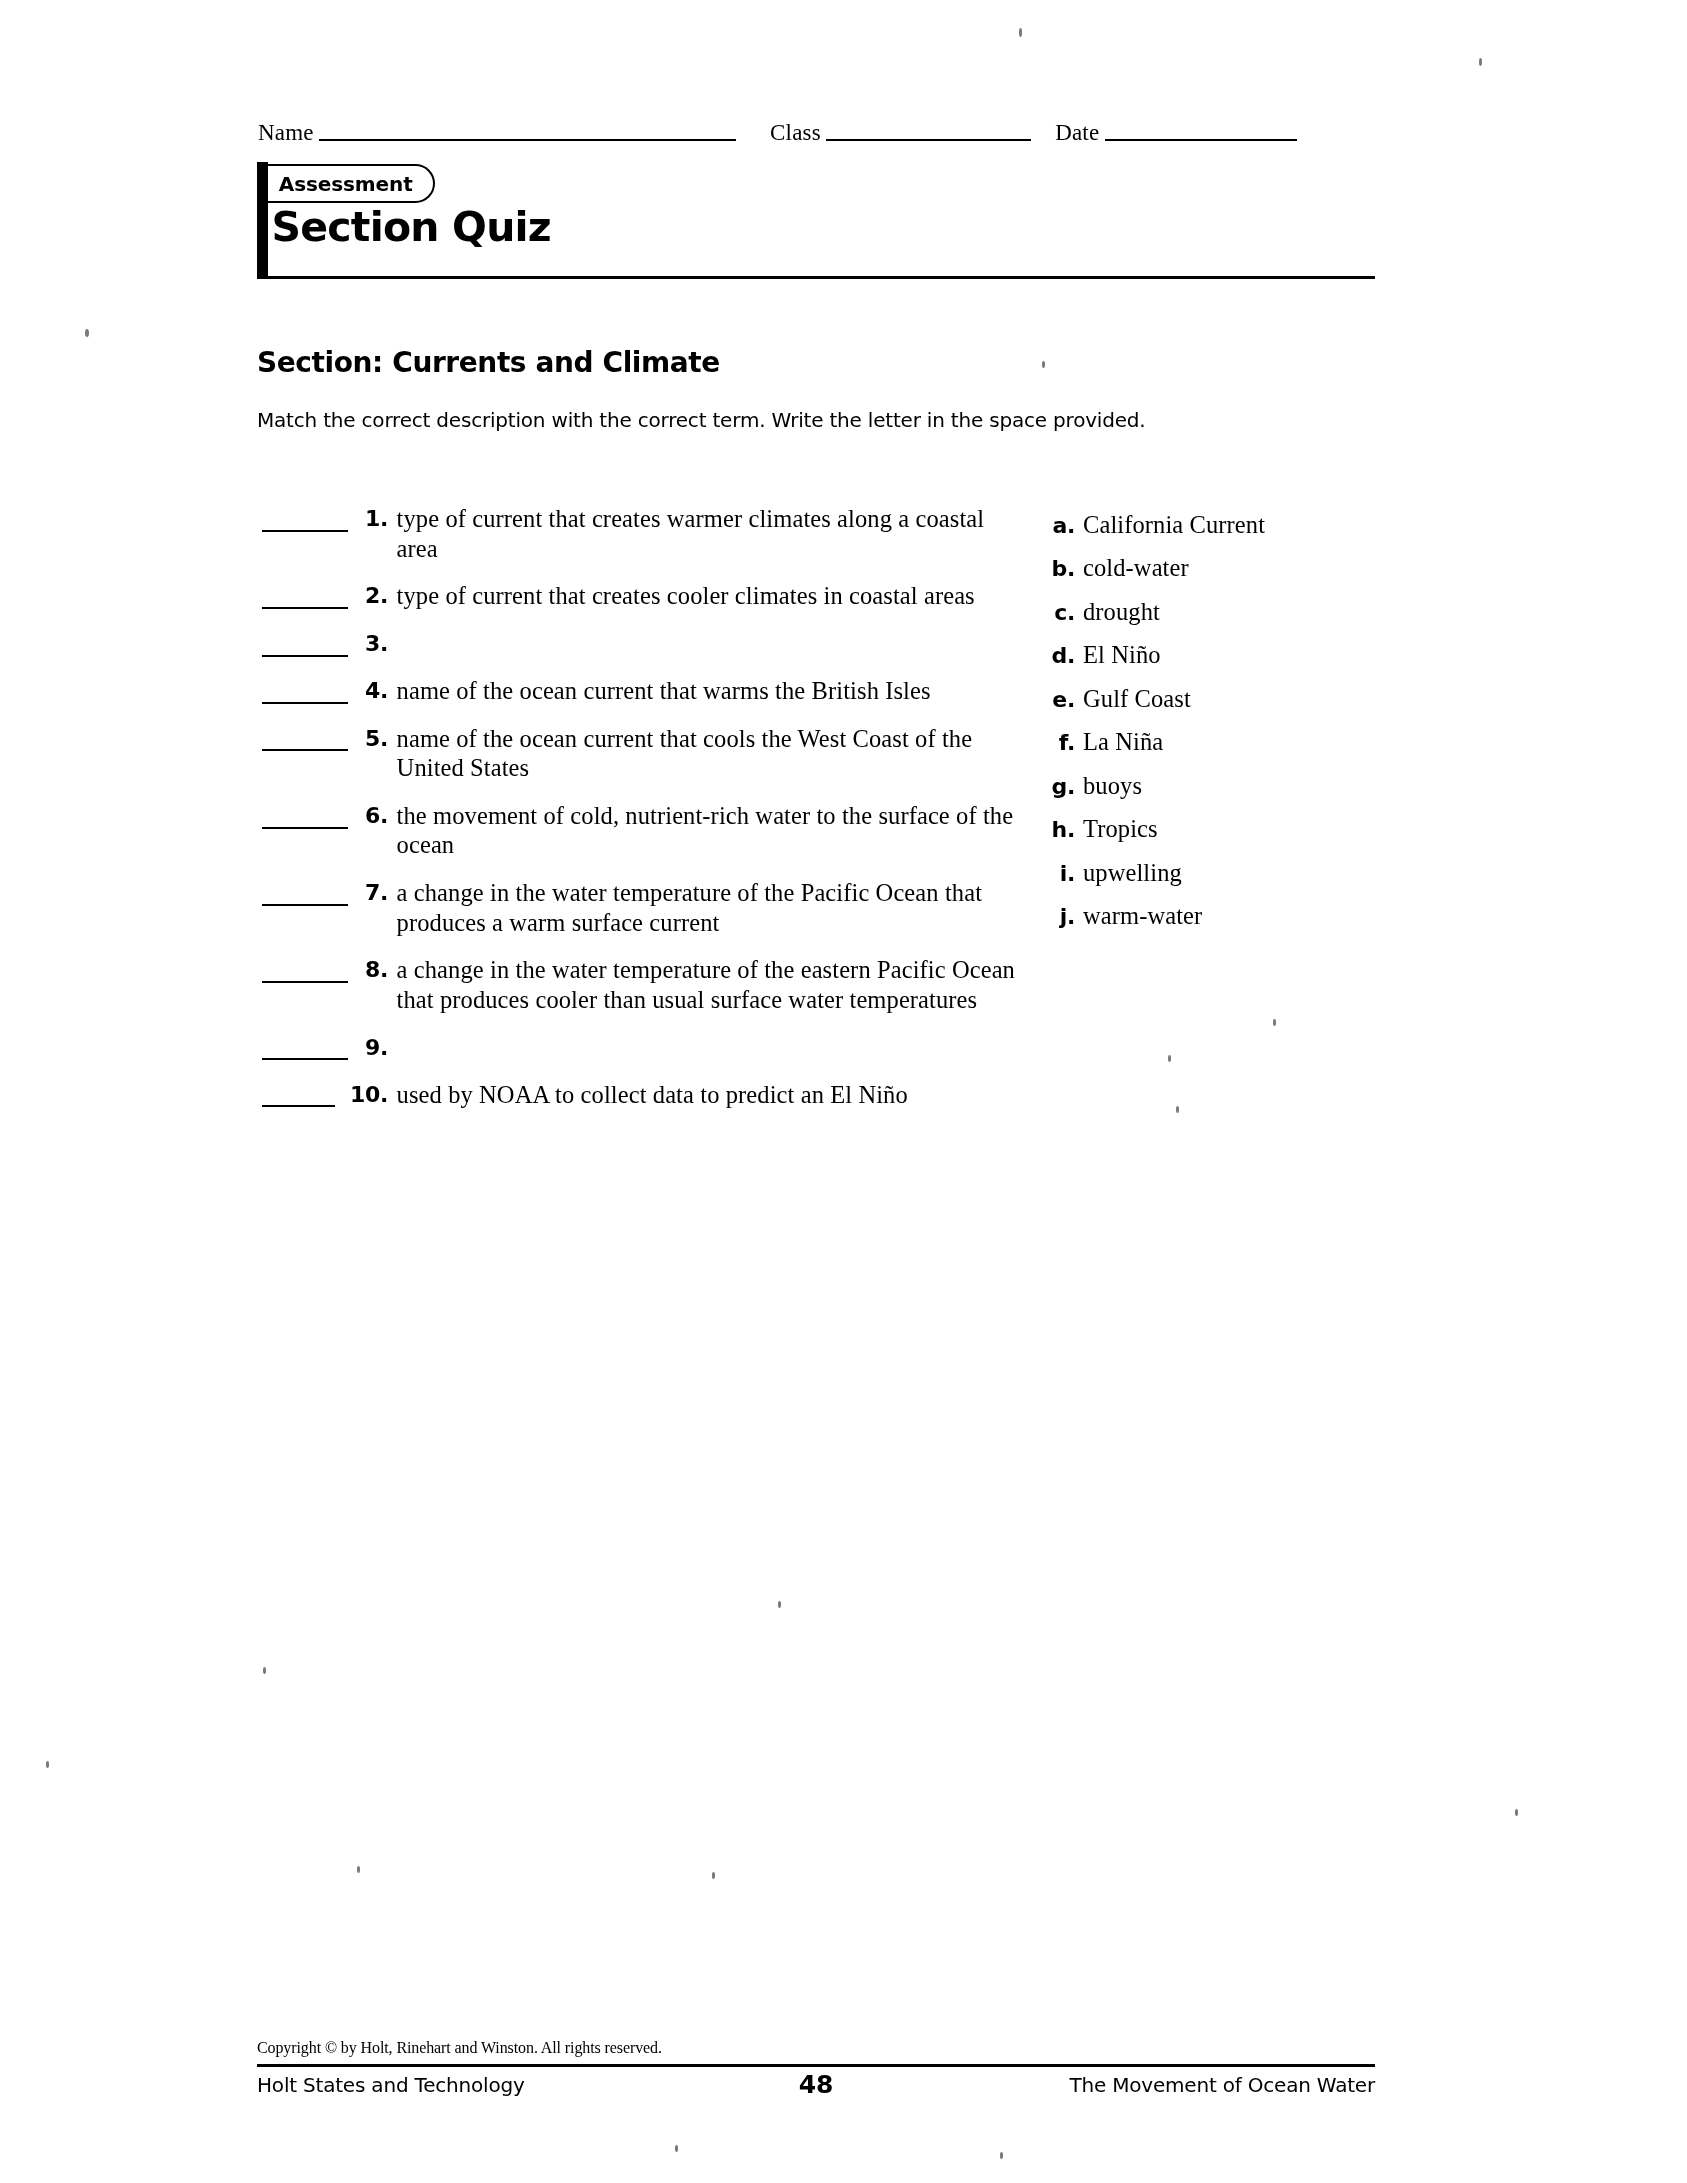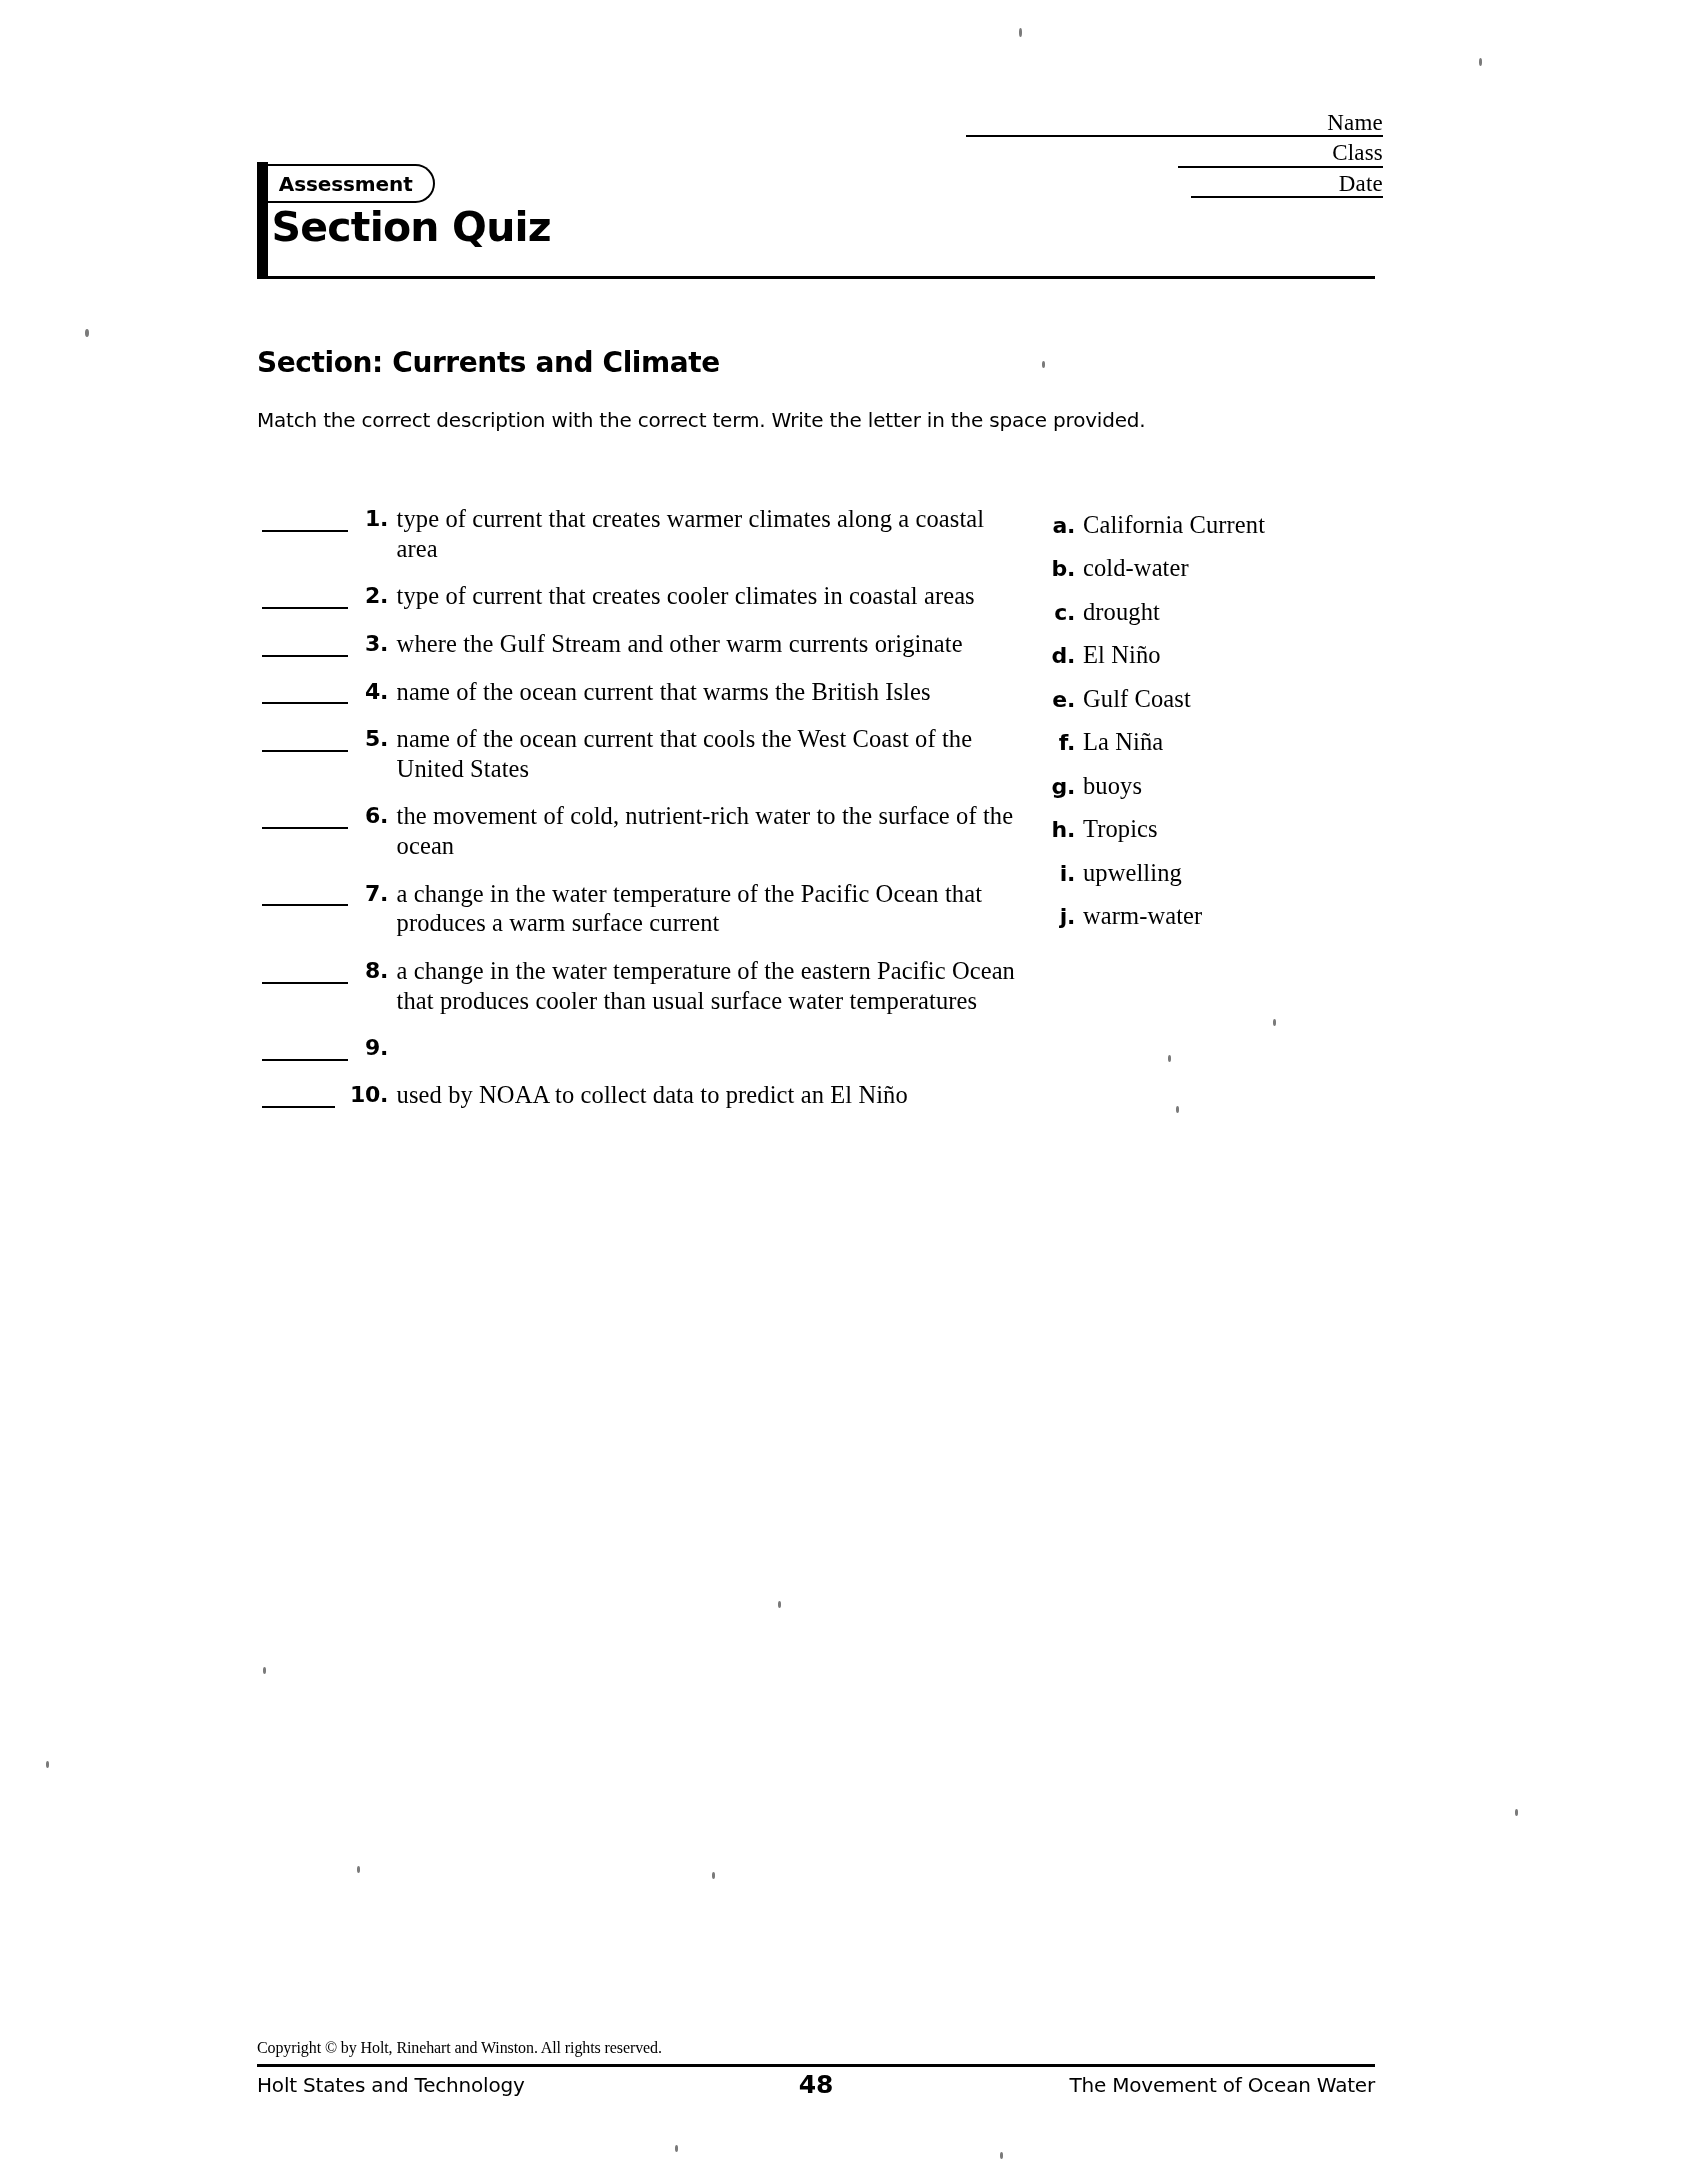--- a/index.html
+++ b/index.html
@@ -28,21 +28,20 @@
     position: absolute;
     left: 258px;
     top: 111px;
     width: 1125px;
     height: 34px;
     display: flex;
     align-items: flex-end;
     font-family: "Liberation Serif", serif;
     font-size: 23px;
     letter-spacing: 0.2px;
-    flex-direction: column;
   }
   .idrow .lbl {
     white-space: nowrap;
     line-height: 1;
     padding-bottom: 1.3px;
   }
   .idrow .rule {
     border-bottom: 2px solid #000;
     height: 0.7px;
     margin: 0 0 4px 5.3px;
@@ -311,21 +310,20 @@
 
       <div class="qitem">
         <span class="qblank"></span>
         <span class="qnum">2.</span>
         <span class="qtext">type of current that creates cooler climates in coastal areas</span>
       </div>
 
       <div class="qitem">
         <span class="qblank"></span>
         <span class="qnum">3.</span>
-        <span class="qtext">where the Gulf Stream and other warm currents originate</span>
       </div>
 
       <div class="qitem">
         <span class="qblank"></span>
         <span class="qnum">4.</span>
         <span class="qtext">name of the ocean current that warms the British Isles</span>
       </div>
 
       <div class="qitem">
         <span class="qblank"></span>

